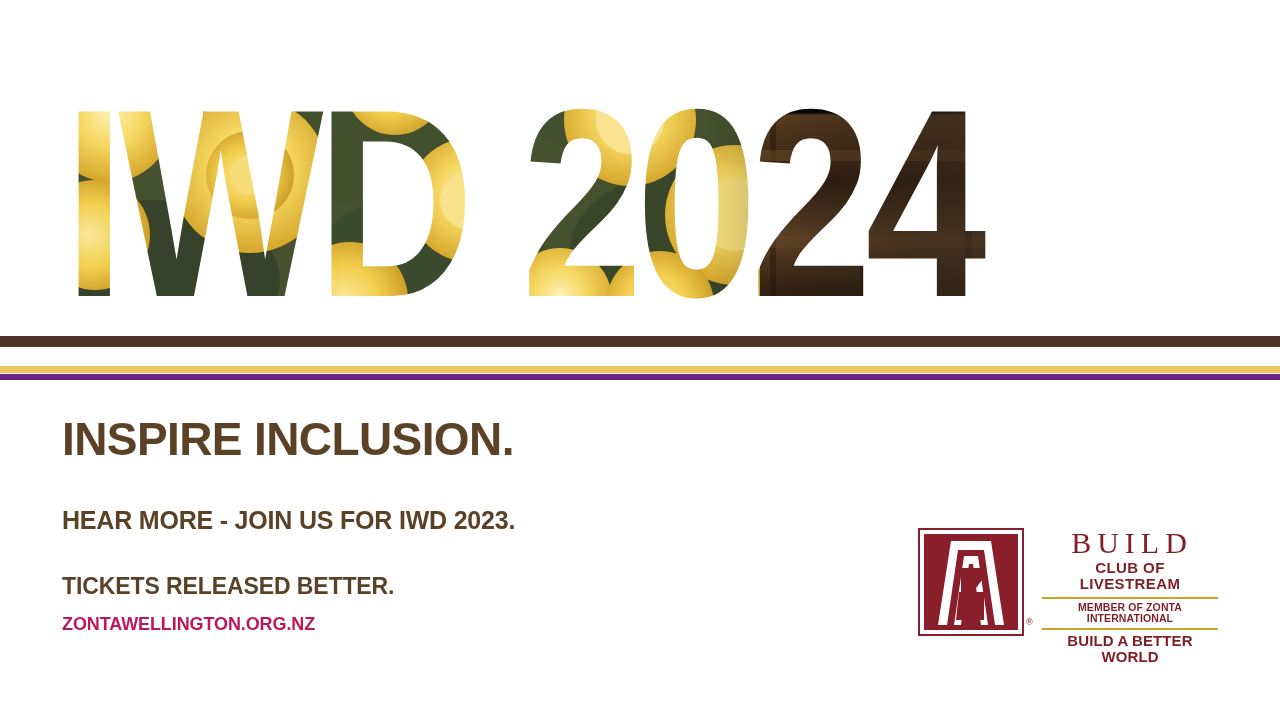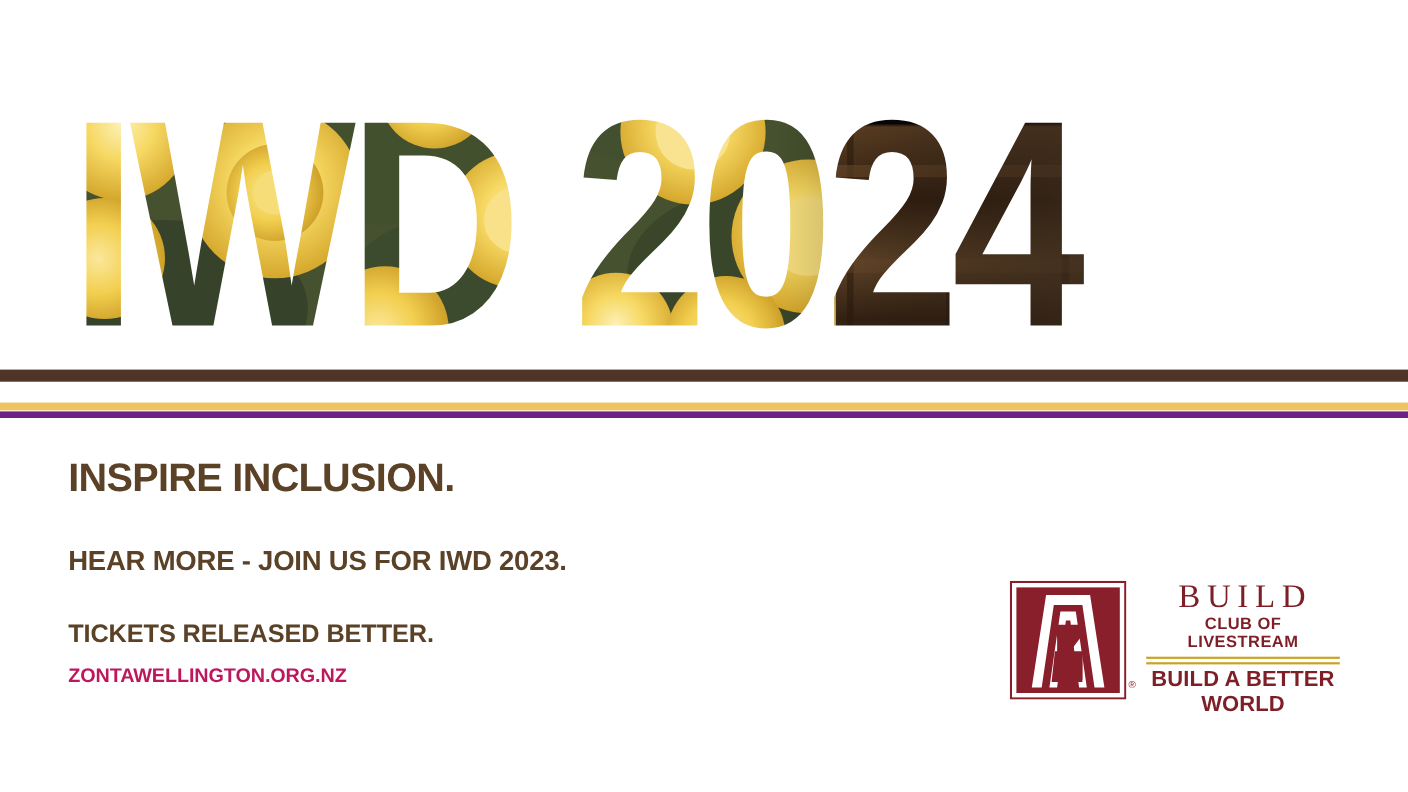--- a/index.html
+++ b/index.html
@@ -66,21 +66,21 @@
   }
 
   .copy-block {
     position: absolute;
     left: 62px;
     top: 36px;
     width: 820px;
   }
 
   .headline {
-    font-size: 36px;
+    font-size: 46px;
     font-weight: bold;
     letter-spacing: -0.6px;
     color: #5b4227;
     line-height: 1;
     margin: 0 0 44px 0;
     white-space: nowrap;
   }
 
   .subline {
     font-size: 25px;
@@ -181,21 +181,21 @@
     font-size: 10.5px;
     font-weight: bold;
     letter-spacing: 0.1px;
     color: #7e1f27;
     line-height: 1.1;
     margin: 0;
   }
 
   .logo-build,
   .logo-girls {
-    font-size: 20px;
+    font-size: 15px;
     font-weight: bold;
     letter-spacing: 0.1px;
     color: #7e1f27;
     line-height: 1.12;
     margin: 0;
     text-align: center;
   }
 </style>
 </head>
 <body>
@@ -328,18 +328,19 @@
       <polygon points="43,40 64,40 64,52 49,72 43,64" fill="#8a1f2c"></polygon>
     </svg>
 
     <span class="logo-reg">®</span>
 
     <div class="logo-text">
       <div class="logo-zonta">BUILD</div>
       <div class="logo-club">CLUB OF</div>
       <div class="logo-wellington">LIVESTREAM</div>
       <div class="logo-hr"></div>
+      <div class="logo-member">MEMBER OF ZONTA INTERNATIONAL</div>
       <div class="logo-hr second"></div>
       <div class="logo-build">BUILD A BETTER WORLD</div>
     </div>
   </div>
 
 </div>
 
 </body></html>

